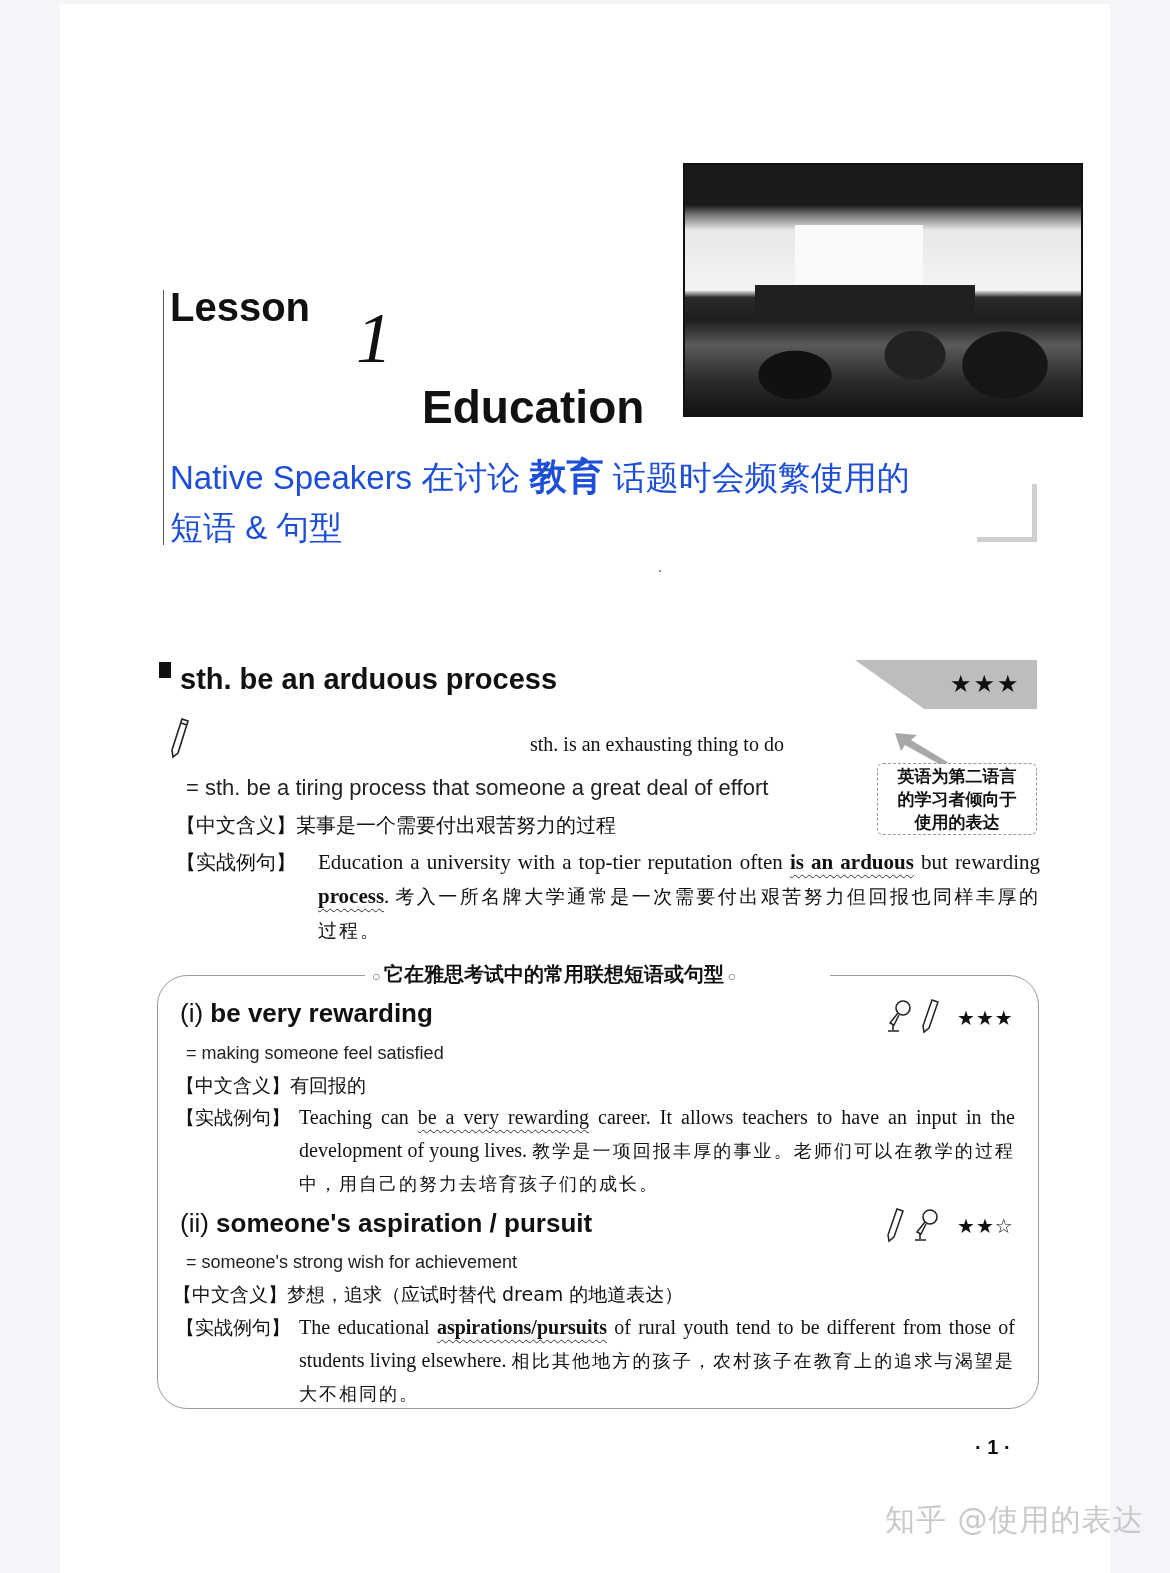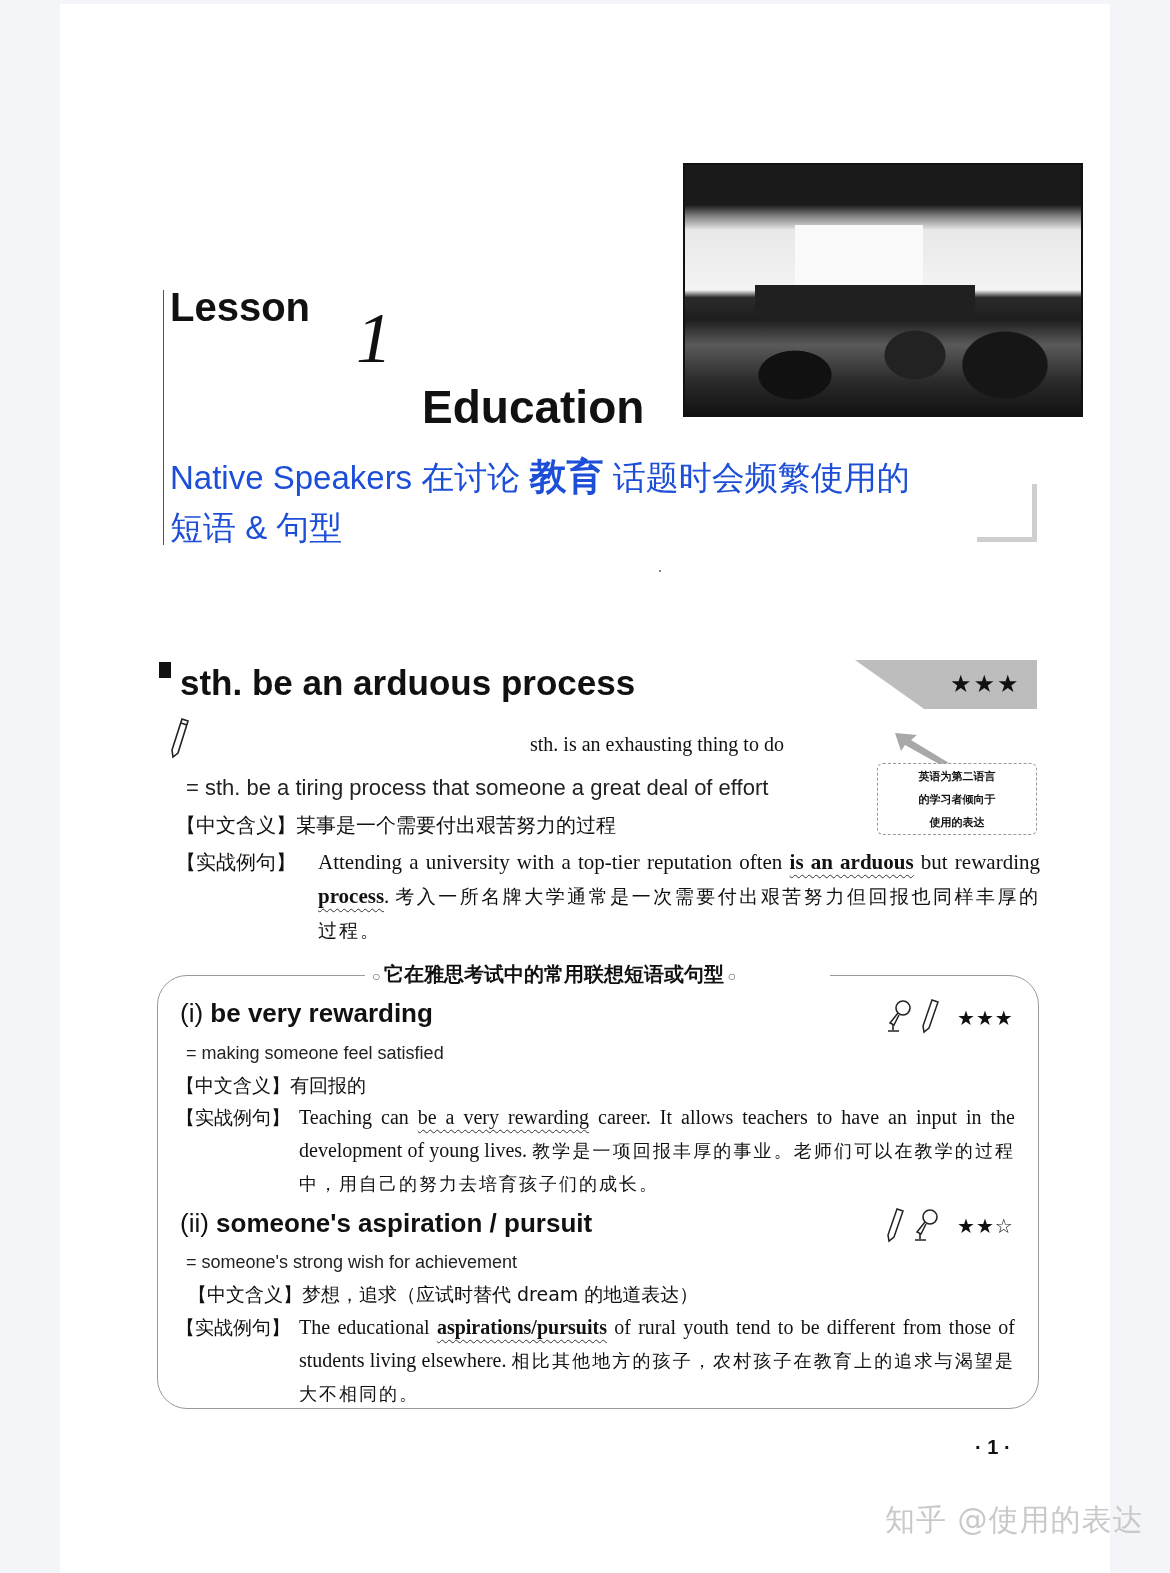--- a/index.html
+++ b/index.html
@@ -30,32 +30,32 @@
     left:170px; top:452px; width:880px; font-family:Liberation Sans, sans-serif;
     font-size:33px; line-height:50px; color:#1d4ed8;
   }
   .subtitle .em { font-size:37px; font-weight:bold; }
   .corner-v { left:1032px; top:484px; width:5px; height:58px; background:#cfcfcf; }
   .corner-h { left:977px; top:537px; width:60px; height:5px; background:#cfcfcf; }
   .dot { left:659px; top:570px; width:2px; height:2px; background:#888; }
 
   
   .sq { left:159px; top:662px; width:12px; height:16px; background:#111; }
-  .main-phrase { left:180px; top:663px; font-family:"Liberation Sans", sans-serif; font-weight:bold; font-size:35px; }
+  .main-phrase { left:180px; top:663px; font-family:"Liberation Sans", sans-serif; font-weight:bold; font-size:29px; }
   .ribbon {
     left:855px; top:660px; width:182px; height:49px; background:#bdbdbd;
     clip-path:polygon(0 0, 100% 0, 100% 100%, 38% 100%);
   }
   .ribbon-stars { left:950px; top:670px; font-size:24px; letter-spacing:2px; color:#111; }
   .pencil-main { left:168px; top:717px; }
   .gloss { left:530px; top:733px; font-family:"Liberation Serif", serif; font-size:20px; }
   .arrow { left:893px; top:731px; }
   .note-box {
     left:877px; top:763px; width:160px; height:72px; border:1.5px dashed #999; border-radius:6px;
-    font-family:"DejaVu Serif", serif; font-weight:bold; font-size:11px; line-height:23px; text-align:center; box-sizing:border-box; padding-top:1px;
+    font-family:"DejaVu Serif", serif; font-weight:bold; font-size:17px; line-height:23px; text-align:center; box-sizing:border-box; padding-top:1px;
   }
   .eq-line { left:186px; top:775px; font-family:"Liberation Sans", sans-serif; font-size:22px; color:#222; }
   .label { font-family:"DejaVu Sans", sans-serif; font-size:20px; }
   .cn-line { left:176px; top:812px; font-size:20px; }
   .ex-block { left:176px; top:845px; width:870px; font-size:20px; line-height:34px; }
   .ex-label { position:absolute; left:0; top:0; }
   .ex-text { position:absolute; left:142px; top:0; width:722px; font-family:"Liberation Serif", serif; font-size:21px; text-align:justify; text-align-last:left; }
   .ex-text .cn { font-family:"DejaVu Serif", serif; font-size:19px; letter-spacing:2px; }
   .wavy { text-decoration:underline wavy #333; text-decoration-thickness:1px; text-underline-offset:5px; font-weight:bold; }
 
@@ -117,21 +117,21 @@
   <div>的学习者倾向于</div>
   <div>使用的表达</div>
 </div>
 <div class="abs eq-line">= sth.  be a tiring process that someone a great deal of effort</div>
 <div class="abs cn-line label">
   <span>【中文含义】</span><span>某事是一个需要付出艰苦努力的过程</span>
 </div>
 <div class="abs ex-block">
   <span class="ex-label label">【实战例句】</span>
   <div class="ex-text">
-    <span>Attending a university with a top-tier reputation often </span><span class="wavy">is an arduous</span><span> but rewarding </span><span class="wavy">process</span><span>. </span><span class="cn">考入一所名牌大学通常是一次需要付出艰苦努力但回报也同样丰厚的过程。</span>
+    <span>Education a university with a top-tier reputation often </span><span class="wavy">is an arduous</span><span> but rewarding </span><span class="wavy">process</span><span>. </span><span class="cn">考入一所名牌大学通常是一次需要付出艰苦努力但回报也同样丰厚的过程。</span>
   </div>
 </div>
 
 <div class="abs rel-box"></div>
 <div class="abs rel-title-bg"></div>
 <div class="abs rel-title">
   <span class="circ">○ </span><span>它在雅思考试中的常用联想短语或句型</span><span class="circ"> ○</span>
 </div>
 
 <div class="abs sub-head" style="left:180px; top:998px;">
@@ -167,21 +167,21 @@
       <path d="M12 2 L18 4 L9 30 L4 34 L3 28 Z" fill="none" stroke="#222" stroke-width="1.5"></path>
     </svg>
   <svg width="28" height="36" viewBox="0 0 28 36">
       <circle cx="18" cy="10" r="7" fill="none" stroke="#222" stroke-width="1.6"></circle>
       <path d="M13 15 L5 25 L9 27 L14 17" fill="none" stroke="#222" stroke-width="1.5"></path>
       <path d="M8 27 L8 32 M3 33 L14 33" stroke="#222" stroke-width="1.6"></path>
     </svg>
 </div>
 <div class="abs stars-sm" style="left:957px; top:1214px;">★★☆</div>
 <div class="abs small-eq" style="left:186px; top:1252px;">= someone's strong wish for achievement</div>
-<div class="abs label" style="left:188px; top:1282px; font-size:19px;">
+<div class="abs label" style="left:173px; top:1282px; font-size:19px;">
   <span>【中文含义】</span><span>梦想，追求（应试时替代 dream 的地道表达）</span>
 </div>
 <div class="abs ex-block" style="left:176px; top:1311px; width:845px; line-height:33px;">
   <span class="ex-label label" style="font-size:19px;">【实战例句】</span>
   <div class="ex-text" style="left:123px; width:716px; font-size:20px;">
     <span>The educational </span><span class="wavy">aspirations/pursuits</span><span> of rural youth tend to be different from those of students living elsewhere. </span><span class="cn" style="font-size:18px;">相比其他地方的孩子，农村孩子在教育上的追求与渴望是大不相同的。</span>
   </div>
 </div>
 
 <div class="abs pagenum">· 1 ·</div>

